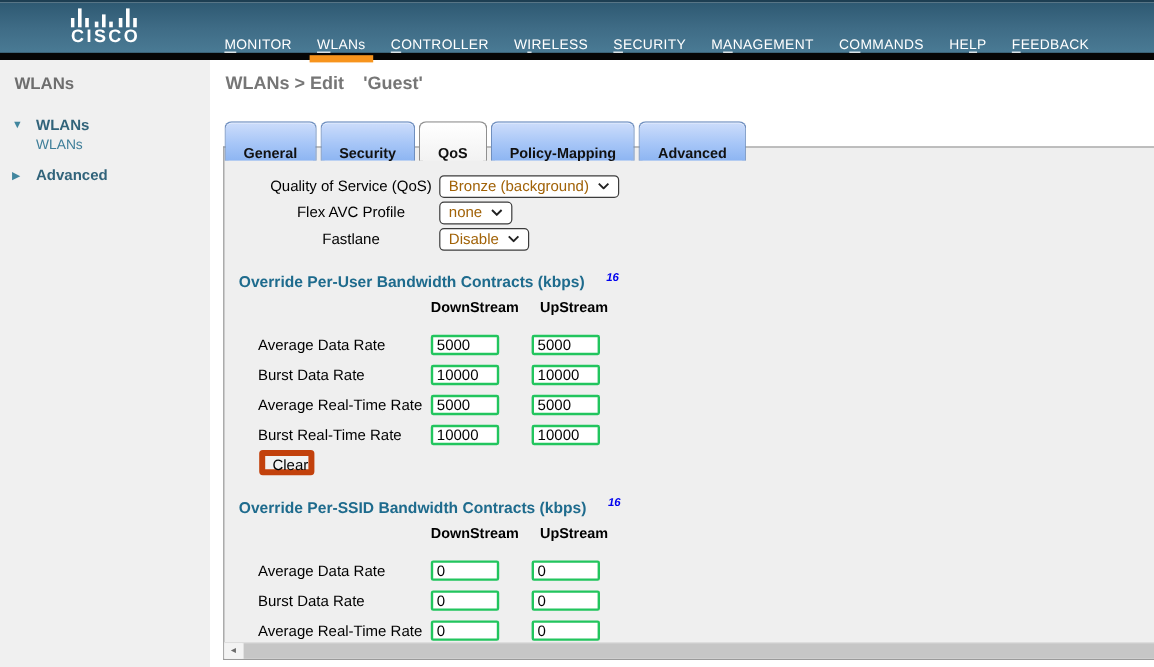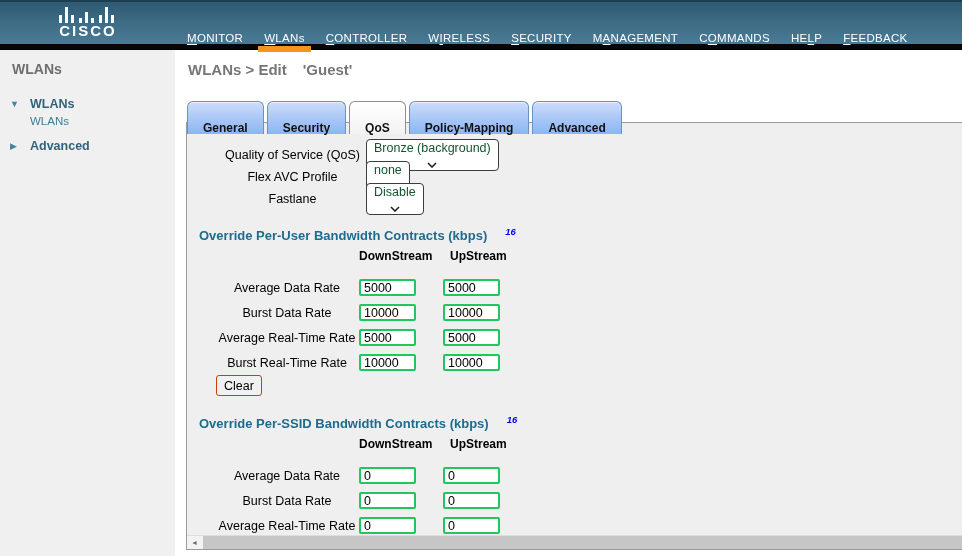--- a/index.html
+++ b/index.html
@@ -62,47 +62,47 @@
     position:absolute; left:186px; top:122px; width:776px; height:428px;
     background:#efefef; border:1px solid #9a9a9a; border-right:none;
   }
 
   .fields { position:absolute; left:32px; top:21px; }
   .field-row { display:flex; align-items:center; height:22px; }
   .field-label { width:147px; font-size:12.5px; color:#000;text-align:center; }
   .select {
     display:inline-flex; align-items:center; gap:7px; background:#fff;
     border:1px solid #3c3c3c; border-radius:4px; padding:1px 7px 2px 7px;
-    font-size:12.5px; color:#14532d; cursor:pointer;flex-direction:column;
+    font-size:12.5px; color:#a16207; cursor:pointer;
   }
 
   .section-heading { position:absolute; font-size:13px; font-weight:bold; color:#1e6b8d; }
   .section-heading sup {
     color:#0000ee; font-style:italic; font-size:9.5px; 
     margin-left:18px; cursor:pointer;
   }
   #per-user-heading { left:12px; top:103px; }
   #per-ssid-heading { left:12px; top:291px; }
 
   .bw-table { position:absolute; left:28px; }
   #per-user-table { top:126px; }
   #per-ssid-table { top:314px; }
   .bw-header { display:flex; height:26px; font-size:12px; font-weight:bold; color:#000; }
   .bw-header .col1 { margin-left:144px; width:91px; }
   .bw-row { display:flex; align-items:center; height:25px; }
-  .bw-label { width:144px; font-size:12.5px; color:#000;text-align:center; }
+  .bw-label { width:144px; font-size:12.5px; color:#000; }
   .bw-input {
     width:57px; height:17px; border:2px solid #22c55e; border-radius:2px;
     font-size:12.5px; padding:0 3px; margin-right:27px; background:#fff;
     font-family:"Liberation Sans", sans-serif;
   }
 
   .clear-btn {
     position:absolute; left:29px; top:252px; width:46px; height:21px;
-    background:#f1f1f1; border:1px solid #c2410c; border-radius:3px;
+    background:#f1f1f1; border:5px solid #c2410c; border-radius:3px;
     font-size:12.5px; color:#000; cursor:pointer; font-family:"Liberation Sans", sans-serif;
   }
 
   .hscroll {
     position:absolute; left:0; right:0; bottom:0; height:14px;
     background:#f3f3f3; border-top:1px solid #dddddd; display:flex; align-items:stretch;
   }
   .hscroll-btn {
     width:15px; display:flex; align-items:center; justify-content:center;
     color:#6b6b6b; font-size:7px; background:#f3f3f3; cursor:pointer;

